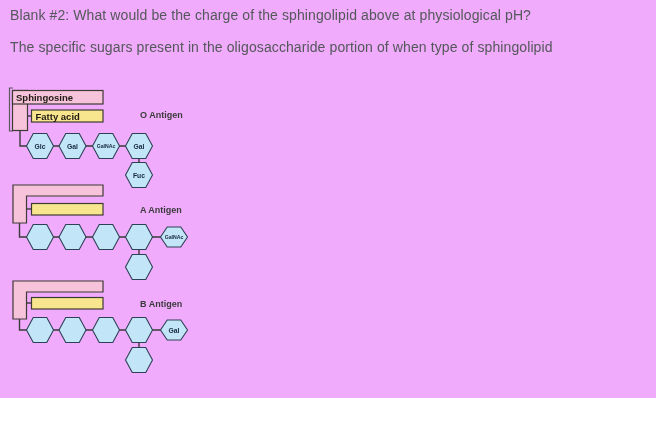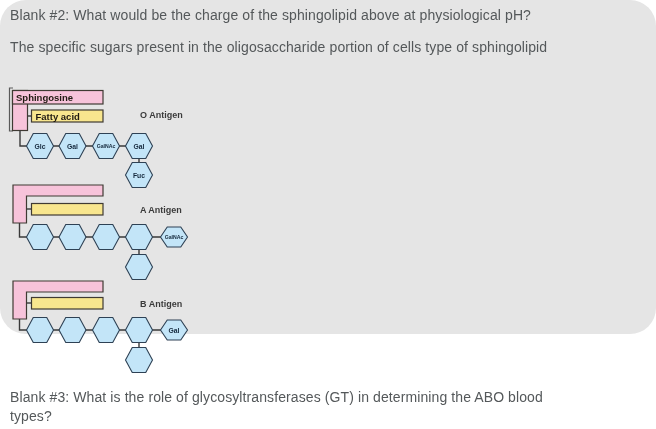--- a/index.html
+++ b/index.html
@@ -7,23 +7,22 @@
     padding: 0;
     background: #ffffff;
     width: 656px;
     height: 429px;
     overflow: hidden;
     font-family: "Liberation Sans", sans-serif;
   }
   .page {
     position: relative;
     width: 656px;
-    height: 334px;
-    background: #e5e5e5;
-    border-radius: 26px;
+    height: 398px;
+    background: #f0abfc;
   }
   .body-text {
     position: absolute;
     left: 10px;
     color: #54585a;
     font-size: 14px;
     letter-spacing: 0.1px;
     line-height: 18.5px;
     white-space: nowrap;
   }
@@ -75,21 +74,21 @@
   .sugar-label.small { font-size: 5.2px; }
 </style>
 </head>
 <body>
 
 <div class="page">
 
   <div class="body-text" id="blank2-block">Blank #2: What would be the charge of the sphingolipid above at physiological pH?</div>
 
   <div class="body-text" id="intro-block">
-    <div>The specific sugars present in the oligosaccharide portion of cells type of sphingolipid</div>
+    <div>The specific sugars present in the oligosaccharide portion of when type of sphingolipid</div>
   </div>
 
   <svg id="diagram-svg" width="200" height="298" viewBox="0 0 200 298">
 
     <g>
 
       <path class="bracket" d="M13,2 H9.5 V45 H13"></path>
 
       <rect class="bar" x="12.5" y="4.5" width="15" height="40" fill="#f7c3da"></rect>
 
@@ -146,18 +145,14 @@
       <polygon class="hex" points="26.5,244 33.25,231.5 46.75,231.5 53.5,244 46.75,256.5 33.25,256.5" fill="#c3e5f8"></polygon>
       <polygon class="hex" points="59,244 65.75,231.5 79.25,231.5 86,244 79.25,256.5 65.75,256.5" fill="#c3e5f8"></polygon>
       <polygon class="hex" points="92.5,244 99.25,231.5 112.75,231.5 119.5,244 112.75,256.5 99.25,256.5" fill="#c3e5f8"></polygon>
       <polygon class="hex" points="125.5,244 132.25,231.5 145.75,231.5 152.5,244 145.75,256.5 132.25,256.5" fill="#c3e5f8"></polygon>
       <polygon class="hex" points="125.5,274 132.25,261.5 145.75,261.5 152.5,274 145.75,286.5 132.25,286.5" fill="#c3e5f8"></polygon>
       <polygon class="hex" points="160.5,244 167.25,234 180.75,234 187.5,244 180.75,254 167.25,254" fill="#c3e5f8"></polygon>
       <text class="sugar-label" x="174" y="246.5">Gal</text>
     </g>
   </svg>
 
-  <div class="body-text" id="blank3-block">
-    <div>Blank #3: What is the role of glycosyltransferases (GT) in determining the ABO blood</div>
-    <div>types?</div>
-  </div>
 
 </div>
 
 </body></html>

